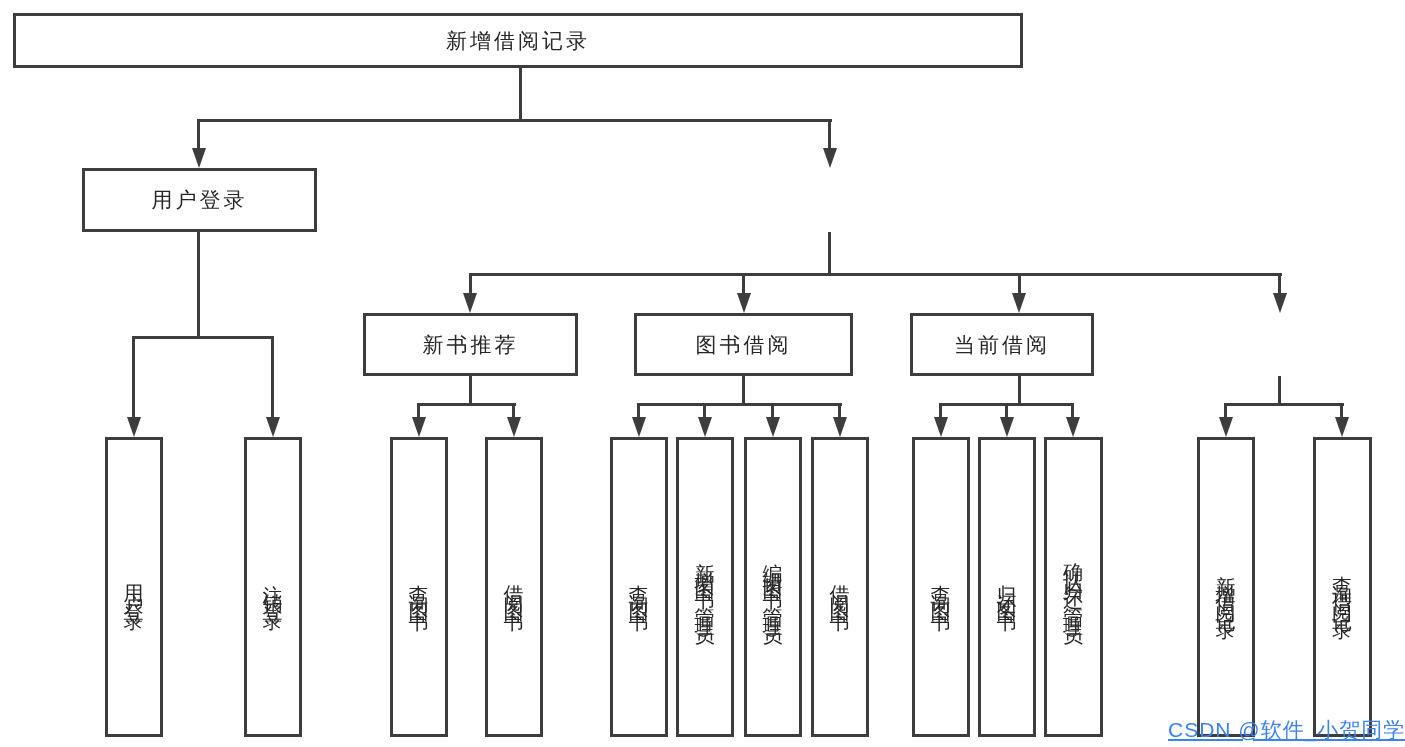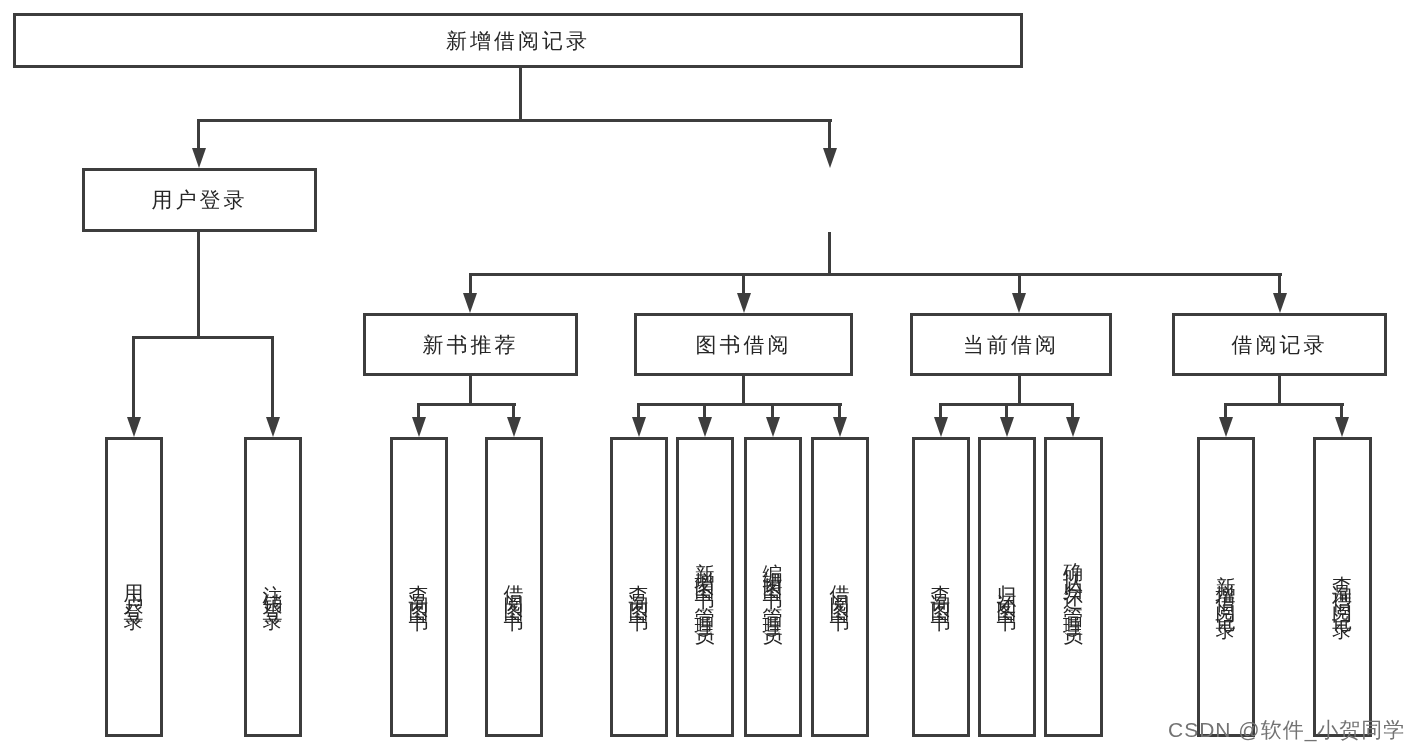--- a/index.html
+++ b/index.html
@@ -49,24 +49,25 @@
     position:absolute;width:0;height:0;z-index:1;
     border-left:7px solid transparent;
     border-right:7px solid transparent;
     border-top:20px solid #3d3d3d;
   }
   .watermark{
     position:absolute;
     left:1168px;top:716px;width:236px;
     text-align:left;
     font-size:21px;
-    color:#737373;
+    color:#3b82f6;
     letter-spacing:1px;
     z-index:5;
     white-space:nowrap;
+    text-decoration:underline;
   }
 </style>
 </head>
 <body>
 
 <div class="canvas">
 
   <div class="box" style="left:13px;top:13px;width:1010px;height:55px;">
     <span>新增借阅记录</span>
   </div>
@@ -99,25 +100,22 @@
   <div class="arrow" style="left:1012px;top:293px;"></div>
   <div class="vline" style="left:1278px;top:273px;width:3px;height:22px;"></div>
   <div class="arrow" style="left:1273px;top:293px;"></div>
 
   <div class="box" style="left:363px;top:313px;width:215px;height:63px;">
     <span>新书推荐</span>
   </div>
   <div class="box" style="left:634px;top:313px;width:219px;height:63px;align-items:center;">
     <span>图书借阅</span>
   </div>
-  <div class="box" style="left:910px;top:313px;width:202px;height:63px;">
+  <div class="box" style="left:910px;top:313px;width:184px;height:63px;">
     <span>当前借阅</span>
-  </div>
-  <div class="box" style="left:1172px;top:313px;width:215px;height:63px;">
-    <span>借阅记录</span>
   </div>
 
   <div class="vline" style="left:469px;top:376px;width:3px;height:30px;"></div>
   <div class="hline" style="left:418px;top:403px;width:98px;height:3px;"></div>
   <div class="vline" style="left:417px;top:403px;width:3px;height:16px;"></div>
   <div class="arrow" style="left:412px;top:417px;"></div>
   <div class="vline" style="left:512px;top:403px;width:3px;height:16px;"></div>
   <div class="arrow" style="left:507px;top:417px;"></div>
 
   <div class="vline" style="left:742px;top:376px;width:3px;height:30px;"></div>

